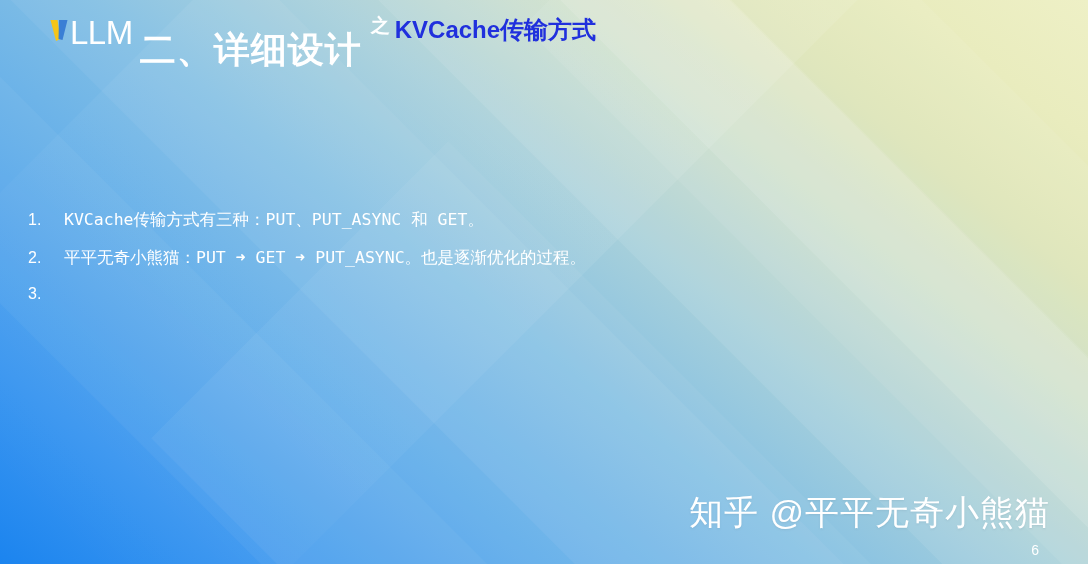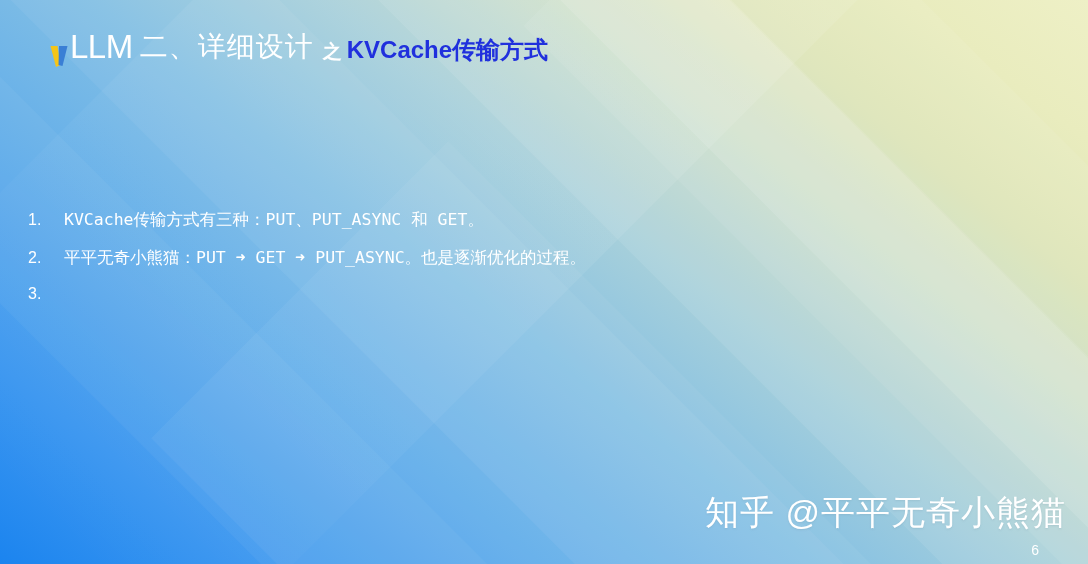--- a/index.html
+++ b/index.html
@@ -52,47 +52,48 @@
     height: 470px;
     background: linear-gradient(90deg, rgba(255,255,255,0.0) 0%, rgba(255,255,255,0.10) 55%, rgba(255,255,255,0.0) 100%);
     transform: rotate(-45deg);
     transform-origin: center center;
   }
 
   
   #title-bar {
     position: absolute;
     left: 50px;
-    top: 28px;
+    top: 14px;
     display: flex;
-    align-items: flex-end;
+    align-items: flex-start;
     white-space: nowrap;
   }
 
   #vllm-logo {
     display: inline-block;
     width: 19px;
     height: 26px;
     position: relative;
     top: 3px;
     margin-right: 1px;
   }
   #vllm-logo svg { display: block; }
   .t-llm {
     color: #ffffff;
     font-size: 33px;
     font-weight: 400;
     letter-spacing: -0.5px;
   }
   .t-cn {
     color: #ffffff;
-    font-size: 28px;
-    font-weight: 400;
+    font-size: 36px;
+    font-weight: 700;
     margin-left: 7px;
     letter-spacing: 1px;
+    margin-top: 12px;
   }
   .t-zhi {
     color: #ffffff;
     font-size: 19px;
     font-weight: 700;
     margin-left: 9px;
     margin-right: 5px;
     position: relative;
     top: -1px;
   }
@@ -126,21 +127,21 @@
     font-family: "Liberation Sans", sans-serif;
     font-size: 16px;
   }
   .bullet-text {
     color: #ffffff;
   }
 
   
   #watermark {
     position: absolute;
-    right: 22px;
+    right: 38px;
     bottom: 28px;
     color: #ffffff;
     font-family: "Liberation Sans", sans-serif;
     font-size: 34px;
     font-weight: 400;
     letter-spacing: 1px;
     white-space: nowrap;
     text-shadow: 0 1px 2px rgba(120,150,170,0.25);
   }
   #page-number {

